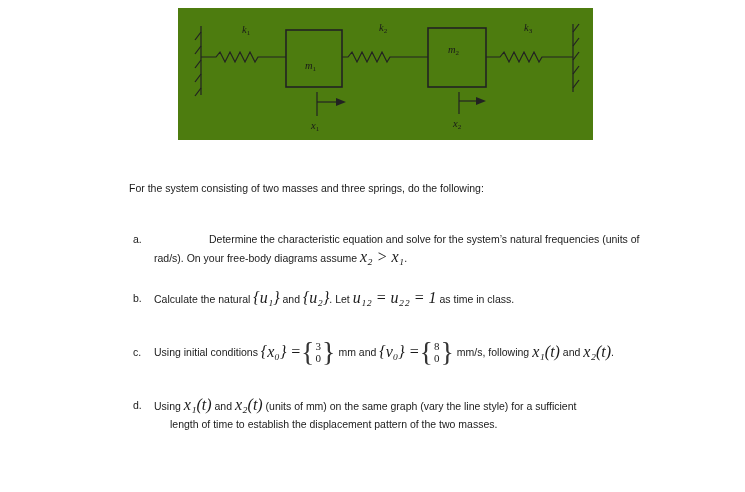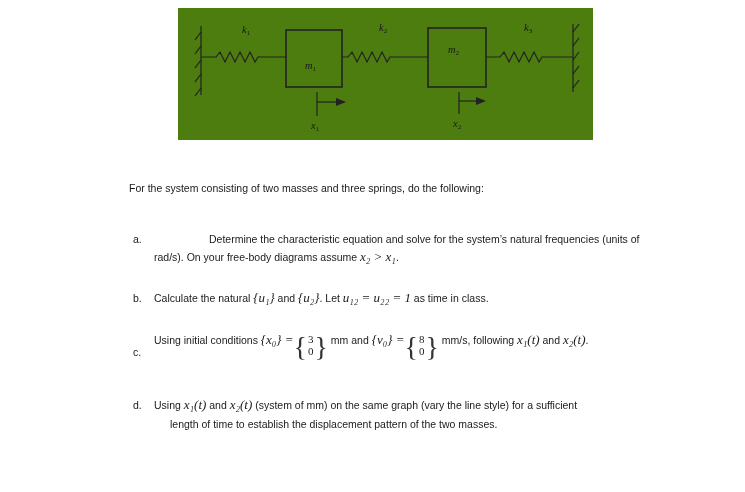--- a/index.html
+++ b/index.html
@@ -4,21 +4,21 @@
   <style>
     html, body { margin: 0; padding: 0; background: #ffffff; }
     body { width: 745px; height: 492px; position: relative; overflow: hidden;
            font-family: "Liberation Sans", sans-serif; color: #1a1a1a; }
     .figure { position: absolute; left: 178px; top: 8px; width: 415px; height: 132px;
               background: #4d7c0f; }
     .figure svg { position: absolute; left: 0; top: 0; }
     .math { font-family: "Liberation Serif", serif; font-style: italic; }
     .txt { position: absolute; font-size: 10.5px; line-height: 14px; white-space: nowrap; }
     .lbl { position: absolute; font-size: 10.5px; line-height: 14px; }
-    .m { font-family: "Liberation Serif", serif; font-style: italic; font-size: 13px; }
+    .m { font-family: "Liberation Serif", serif; font-style: italic; font-size: 16px; }
     .sub { font-size: 7px; vertical-align: -2px; font-style: normal; }
     .col { display: inline-flex; flex-direction: column; vertical-align: middle;
            font-family: "Liberation Serif", serif; font-size: 11px; line-height: 12px;
            text-align: center; padding: 0 1px; }
     .bigbrace { font-family: "Liberation Serif", serif; font-size: 28px; vertical-align: middle;
                 line-height: 28px; font-weight: 100; color: #333; }
   </style>
 </head>
 <body>
 
@@ -81,21 +81,21 @@
 <div class="txt" style="left:154px;top:291px;">
   <span>Calculate the natural</span>
   <span class="m">{u₁}</span>
   <span>and</span>
   <span class="m">{u₂}</span><span>.  Let</span>
   <span class="m">u₁₂ = u₂₂ = 1</span>
   <span>as time in class.</span>
 </div>
 
 <div class="txt" style="left:133px;top:345px;">c.</div>
-<div class="txt" style="left:154px;top:333px;height:38px;display:flex;align-items:flex-start;">
+<div class="txt" style="left:154px;top:333px;height:38px;display:flex;align-items:center;">
   <span>Using initial conditions</span>&nbsp;
   <span class="m">{x₀} =</span>
   <span class="bigbrace">{</span>
   <span class="col">
       <span>3</span>
       <span>0</span>
     </span>
   <span class="bigbrace">}</span>&nbsp;
   <span>mm and</span>&nbsp;
   <span class="m">{v₀} =</span>
@@ -110,15 +110,15 @@
   <span>and</span>&nbsp;
   <span class="m">x₂(t)</span><span>.</span>
 </div>
 
 <div class="txt" style="left:133px;top:398px;">d.</div>
 <div class="txt" style="left:154px;top:398px;">
   <span>Using</span>
   <span class="m">x₁(t)</span>
   <span>and</span>
   <span class="m">x₂(t)</span>
-  <span>(system of mm) on the same graph (vary the line style) for a sufficient</span>
+  <span>(units of mm) on the same graph (vary the line style) for a sufficient</span>
 </div>
 <div class="txt" style="left:154px;top:417px;padding-left:16px;">length of time to establish the displacement pattern of the two masses.</div>
 
 </body></html>

